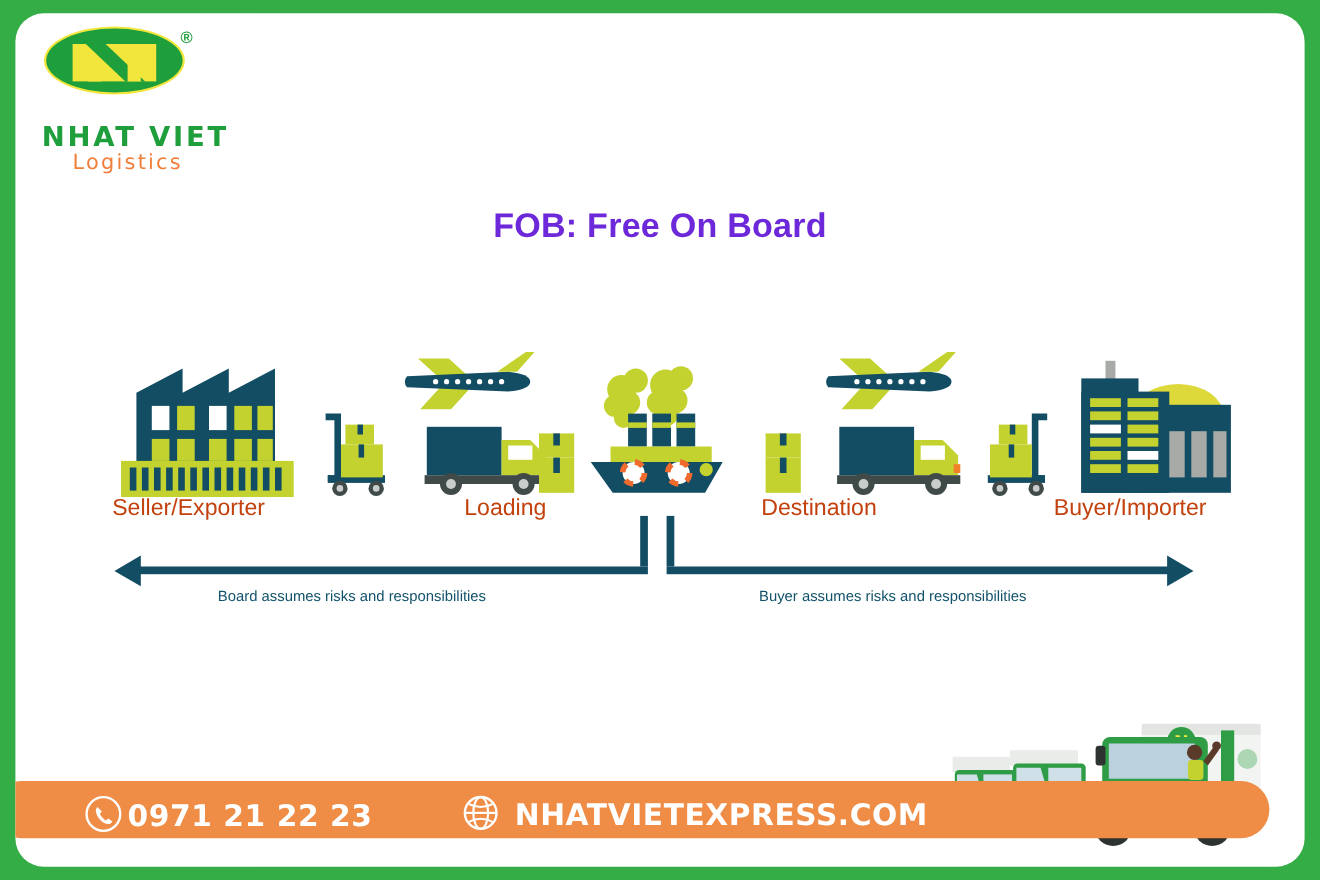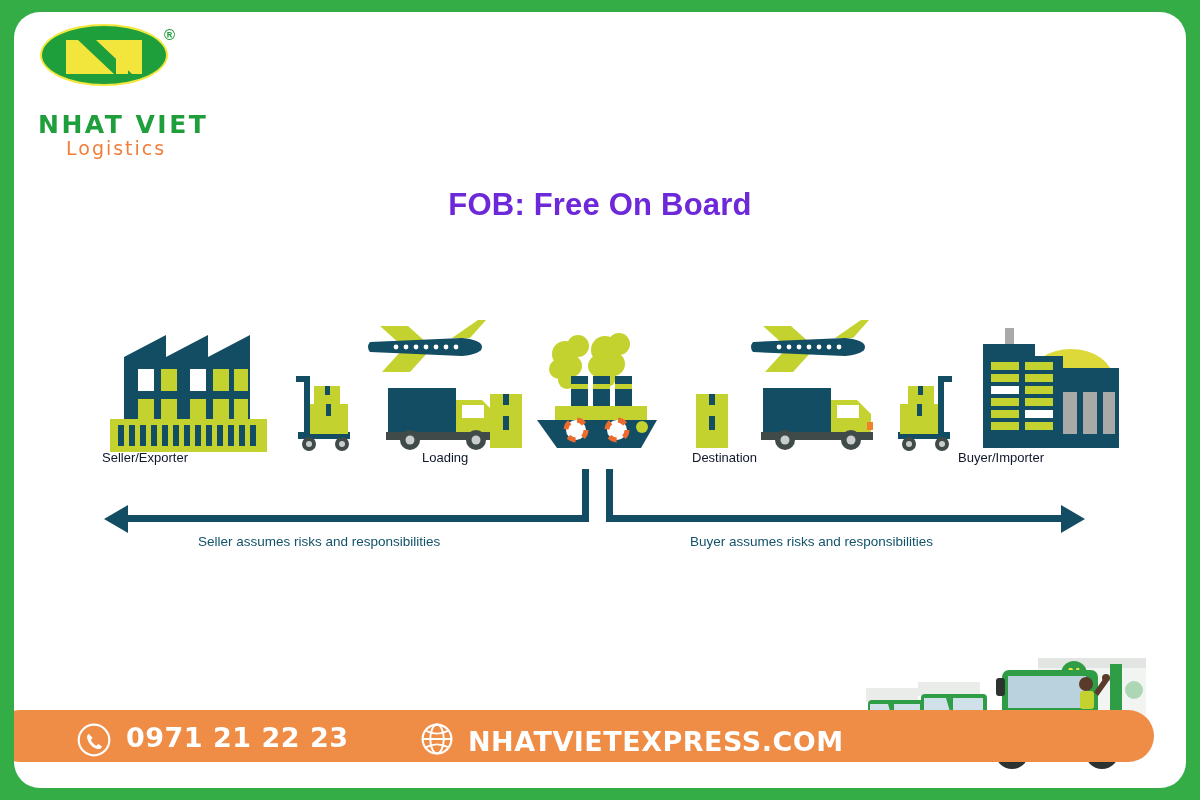--- a/index.html
+++ b/index.html
@@ -57,21 +57,21 @@
     letter-spacing:0.2px;
   }
 
   
   #diagram { position:absolute; left:0; top:290px; width:100%; height:270px; }
   .icon-row { position:absolute; left:0; top:0; width:100%; height:150px; }
   .ic { position:absolute; bottom:0; }
 
   .labels { position:absolute; top:148px; left:0; width:100%; height:36px; }
   .lbl {
-    position:absolute; font-size:13px; color:#0f172a; font-weight:normal;
+    position:absolute; font-size:21px; color:#c2410c; font-weight:normal;
     white-space:nowrap;
   }
 
   
   .arrowbar { position:absolute; top:200px; left:0; width:100%; height:34px; }
   .aline { position:absolute; height:7px; background:#124d63; top:13px; }
   .ahead { position:absolute; width:0; height:0; top:3px; }
   .ahead.left  { border-top:14px solid transparent; border-bottom:14px solid transparent; border-right:24px solid #124d63; }
   .ahead.right { border-top:14px solid transparent; border-bottom:14px solid transparent; border-left:24px solid #124d63; }
   .stem { position:absolute; width:7px; background:#124d63; }
@@ -81,21 +81,21 @@
     font-size:13.5px; color:#12526a; white-space:nowrap;
     font-family:"Liberation Sans", sans-serif;
   }
 
   
   #footer-bar {
     position:absolute; left:-20px; bottom:26px;
     width:1160px; height:52px;
     background:#ef8c45; border-radius:26px;
   }
-  #phone { position:absolute; left:62px; bottom:30px; display:flex; align-items:flex-start; gap:14px;}
+  #phone { position:absolute; left:62px; bottom:30px; display:flex; align-items:flex-end; gap:4px;}
   #web   { position:absolute; left:405px; bottom:31px; display:flex; align-items:flex-end; gap:13px;}
   .ftxt {
     color:#ffffff; font-size:27px; font-weight:bold;
     letter-spacing:0.5px; font-family:"DejaVu Sans", sans-serif;
   }
   .fic { width:36px; height:36px; }
 
   
   #trucks { position:absolute; right:28px; bottom:8px; width:300px; height:150px; }
 </style>
@@ -324,21 +324,21 @@
     <div class="arrowbar">
       <div class="ahead left" style="left:90px;"></div>
       <div class="aline" style="left:113px; width:462px;"></div>
       <div class="stem" style="left:568px; top:-33px; height:46px;"></div>
 
       <div class="stem" style="left:592px; top:-33px; height:46px;"></div>
       <div class="aline" style="left:592px; width:462px;"></div>
       <div class="ahead right" style="left:1047px;"></div>
     </div>
 
-    <div class="cap" style="left:184px;">Seller assumes risks and responsibilities</div>
+    <div class="cap" style="left:184px;">Board assumes risks and responsibilities</div>
     <div class="cap" style="left:676px;">Buyer assumes risks and responsibilities</div>
   </div>
 
   <svg id="trucks" viewBox="0 0 300 150">
 
     <g>
       <rect x="8" y="58" width="52" height="14" fill="#e9ece8"></rect>
       <rect x="10" y="70" width="56" height="30" rx="4" fill="#2f9d45"></rect>
       <path d="M12,74 L30,74 L34,88 L12,88 Z" fill="#cfe0e8"></path>
       <rect x="36" y="74" width="26" height="14" fill="#cfe0e8"></rect>

